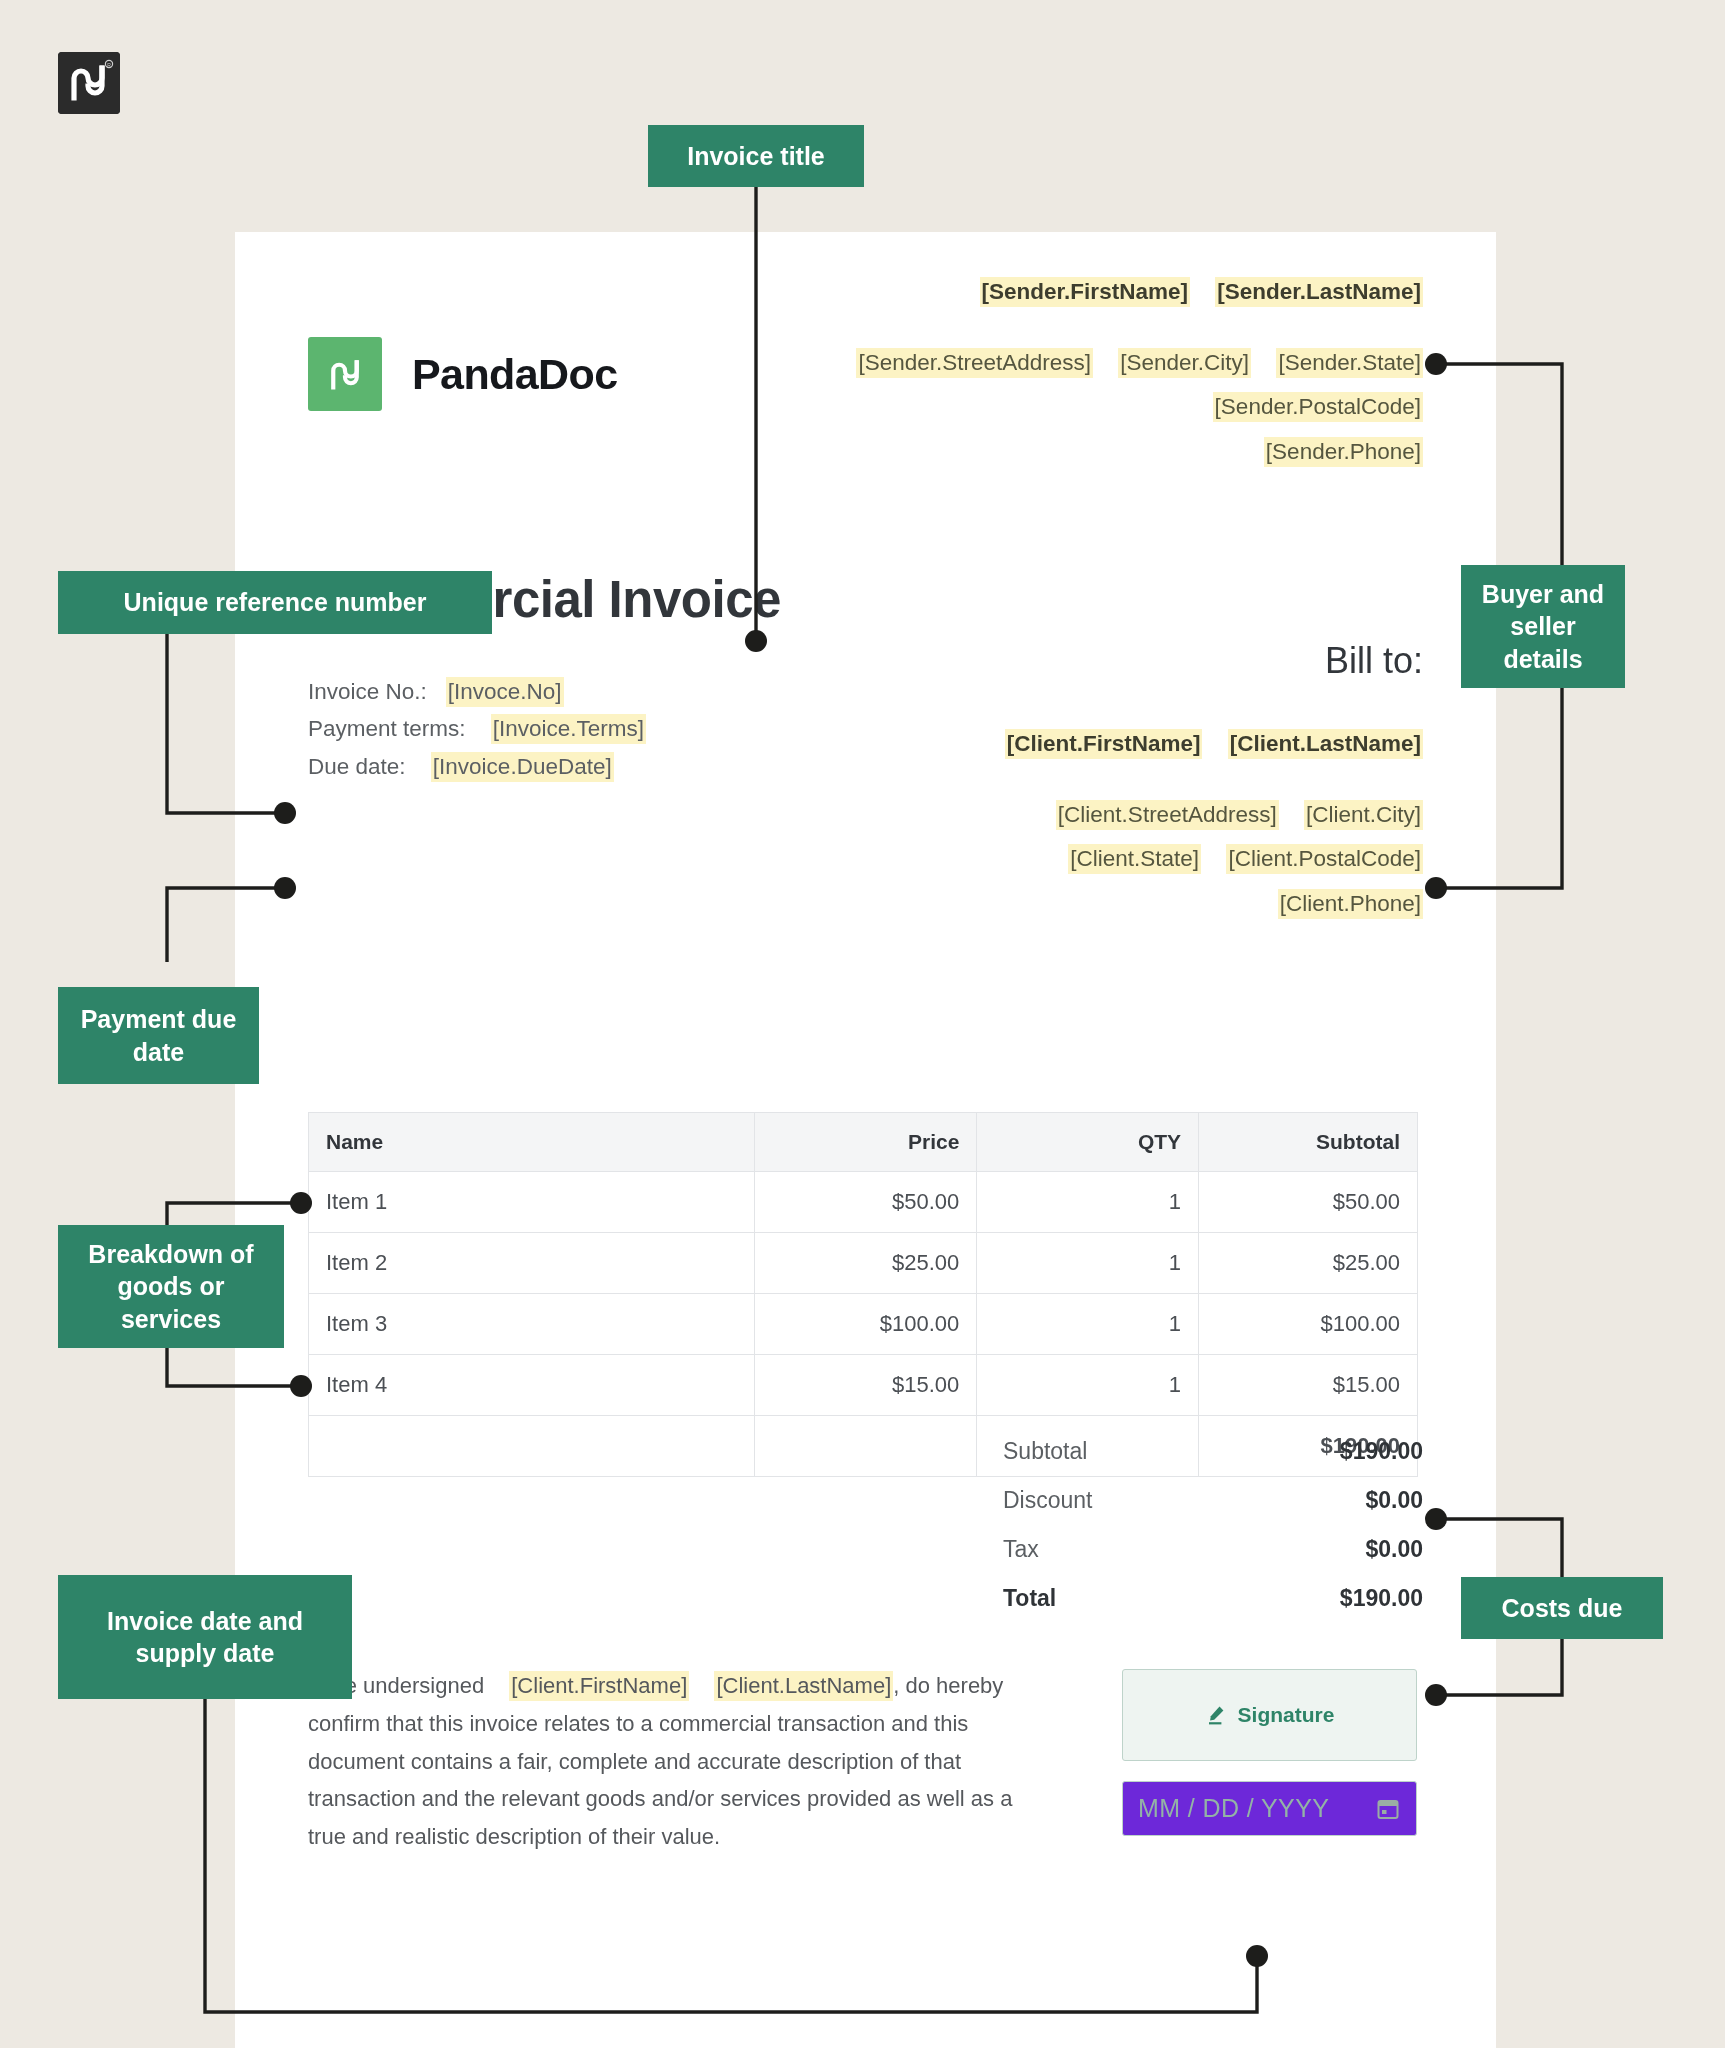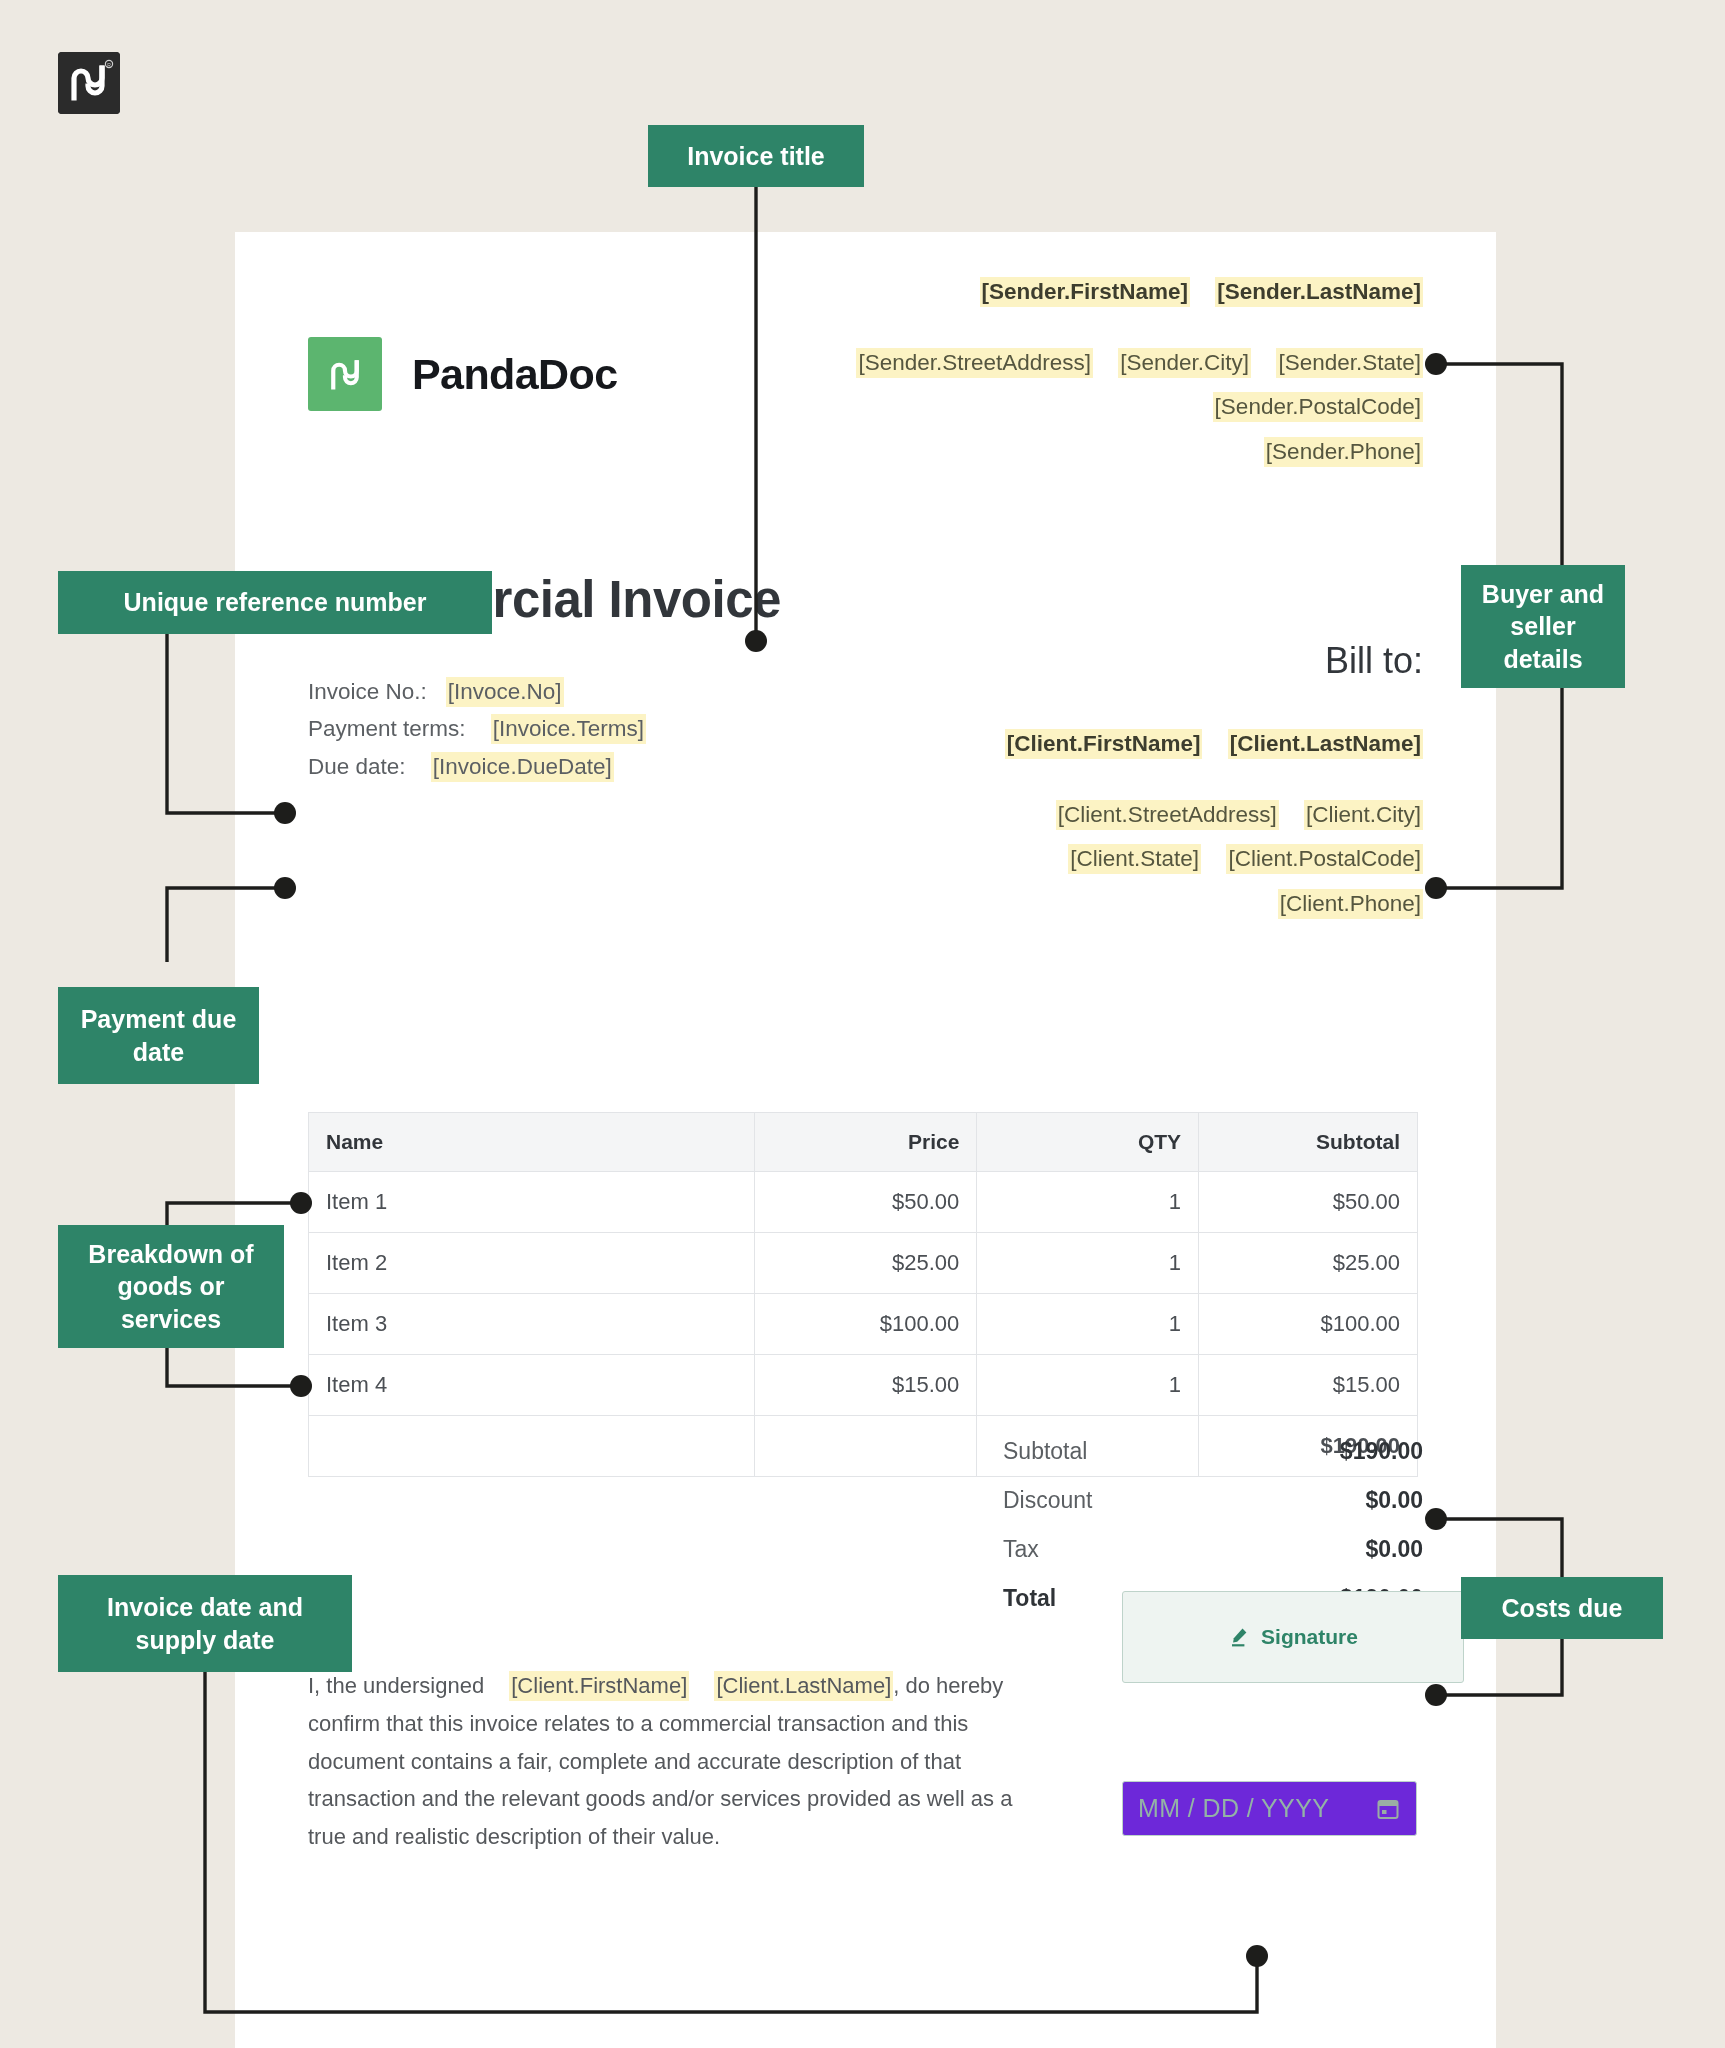--- a/index.html
+++ b/index.html
@@ -151,22 +151,22 @@
     position: absolute;
     left: 73px; top: 1435px;
     width: 730px;
     font-size: 22px;
     line-height: 1.72;
     color: #55585c;
   }
 
   #sig-box {
     position: absolute;
-    left: 887px; top: 1359px;
-    width: 342px; height: 92px;
+    left: 887px; top: 1437px;
+    width: 295px; height: 92px;
     background: #eef4f1;
     border: 1px solid #bed3ca;
     border-radius: 3px;
     display:flex; align-items:center; justify-content:center; gap:9px;
   }
   #sig-box .sig-label {
     font-size: 21px; font-weight: 700; color: #2e8468;
   }
   #date-box {
     position: absolute;
@@ -194,21 +194,21 @@
     text-align: center;
     padding: 8px 18px;
     z-index: 6;
   }
 
   #co-invoice-title   { left: 648px;  top: 125px;  width: 216px;  height: 62px; }
   #co-unique-ref      { left: 58px;   top: 571px;  width: 434px;  height: 63px; }
   #co-buyer-seller    { left: 1461px; top: 565px;  width: 164px;  height: 123px; }
   #co-payment-due     { left: 58px;   top: 962px;  width: 201px;  height: 97px; margin-top: 25px; }
   #co-breakdown       { left: 58px;   top: 1225px; width: 226px;  height: 123px; }
-  #co-invoice-date    { left: 58px;   top: 1575px; width: 294px;  height: 97px; }
+  #co-invoice-date    { left: 58px;   top: 1575px; width: 294px;  height: 124px; }
   #co-costs-due       { left: 1461px; top: 1577px; width: 202px;  height: 62px; }
 
   
   #connectors {
     position: absolute;
     left: 0; top: 0;
     width: 1725px; height: 2048px;
     z-index: 5;
     pointer-events: none;
   }

